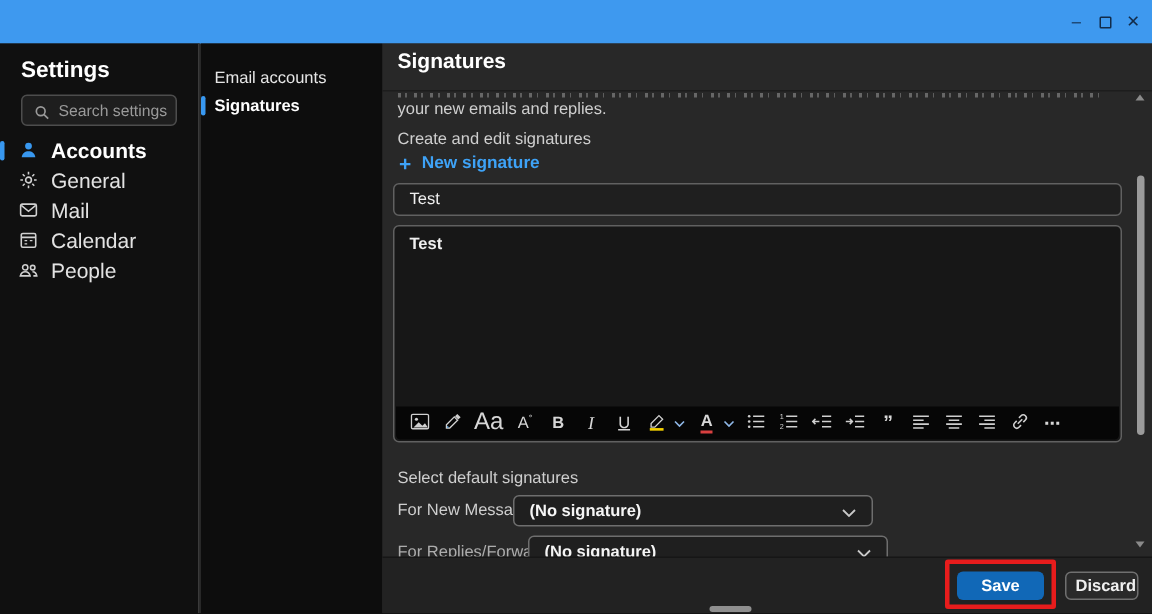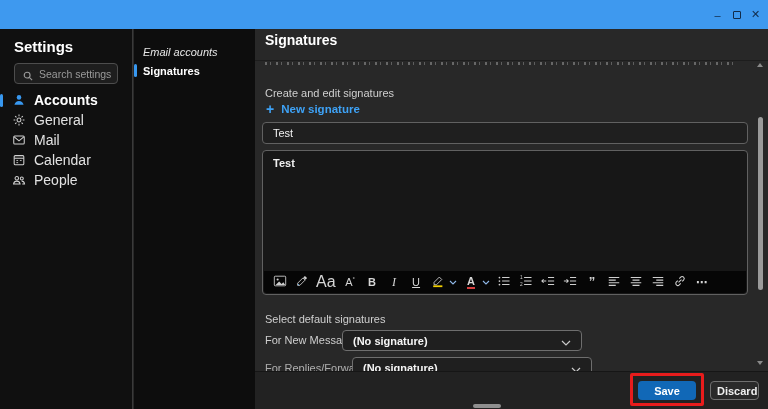--- a/index.html
+++ b/index.html
@@ -25,21 +25,21 @@
   .nav-item{position:relative;height:20px;display:flex;align-items:center;padding-left:12px;cursor:pointer;}
   .nav-item .icon{width:14px;height:14px;margin-right:8px;display:flex;align-items:center;}
   .nav-item .icon svg{width:14px;height:14px;}
   .nav-label{font-size:14px;color:#e2e2e2;}
   .nav-item.selected .nav-label{font-weight:700;color:#fff;}
   .sel-bar{position:absolute;left:0;top:3.5px;width:3px;height:13px;border-radius:2px;background:var(--accent,#3898f0);}
 
   
   .subnav{position:absolute;left:134px;top:29px;width:121px;bottom:0;background:#0d0d0d;}
   .subnav-item{position:relative;height:19px;display:flex;align-items:center;padding-left:9px;cursor:pointer;}
-  .subnav-item:first-child{margin-top:13px;font-style:italic;}
+  .subnav-item:first-child{margin-top:13px;}
   .subnav-label{font-size:11px;color:#e6e6e6;}
   .subnav-item.selected .subnav-label{font-weight:700;color:#fff;}
   .subnav-item .sel-bar{top:3px;}
 
   
   .main{position:absolute;left:255px;top:29px;right:0;bottom:0;background:#282828;}
   .main-title{position:absolute;left:10px;top:3px;font-size:14px;font-weight:700;color:#fff;}
   .scroll-top-line{position:absolute;left:0;top:31px;right:0;border-top:1px solid #1d1d1d;}
   .clipped-line{position:absolute;left:10px;top:33px;width:468px;height:2.5px;opacity:.55;
     background:repeating-linear-gradient(90deg,#9a9a9a 0 2px,transparent 2px 5px,#8a8a8a 5px 6px,transparent 6px 11px);}
@@ -183,20 +183,21 @@
       <div class="subnav-item selected">
         <span class="sel-bar"></span>
         <span class="subnav-label">Signatures</span>
       </div>
     </div>
 
   <div class="main">
     <div class="main-title">Signatures</div>
     <div class="scroll-top-line"></div>
     <div class="clipped-line"></div>
+    <div class="intro-line">your new emails and replies.</div>
     <div class="create-label">Create and edit signatures</div>
 
     <div class="new-sig">
       <span class="plus">+</span>
       <span class="new-sig-label">New signature</span>
     </div>
 
     <input class="name-input" value="Test" style="">
 
     <div class="editor">

